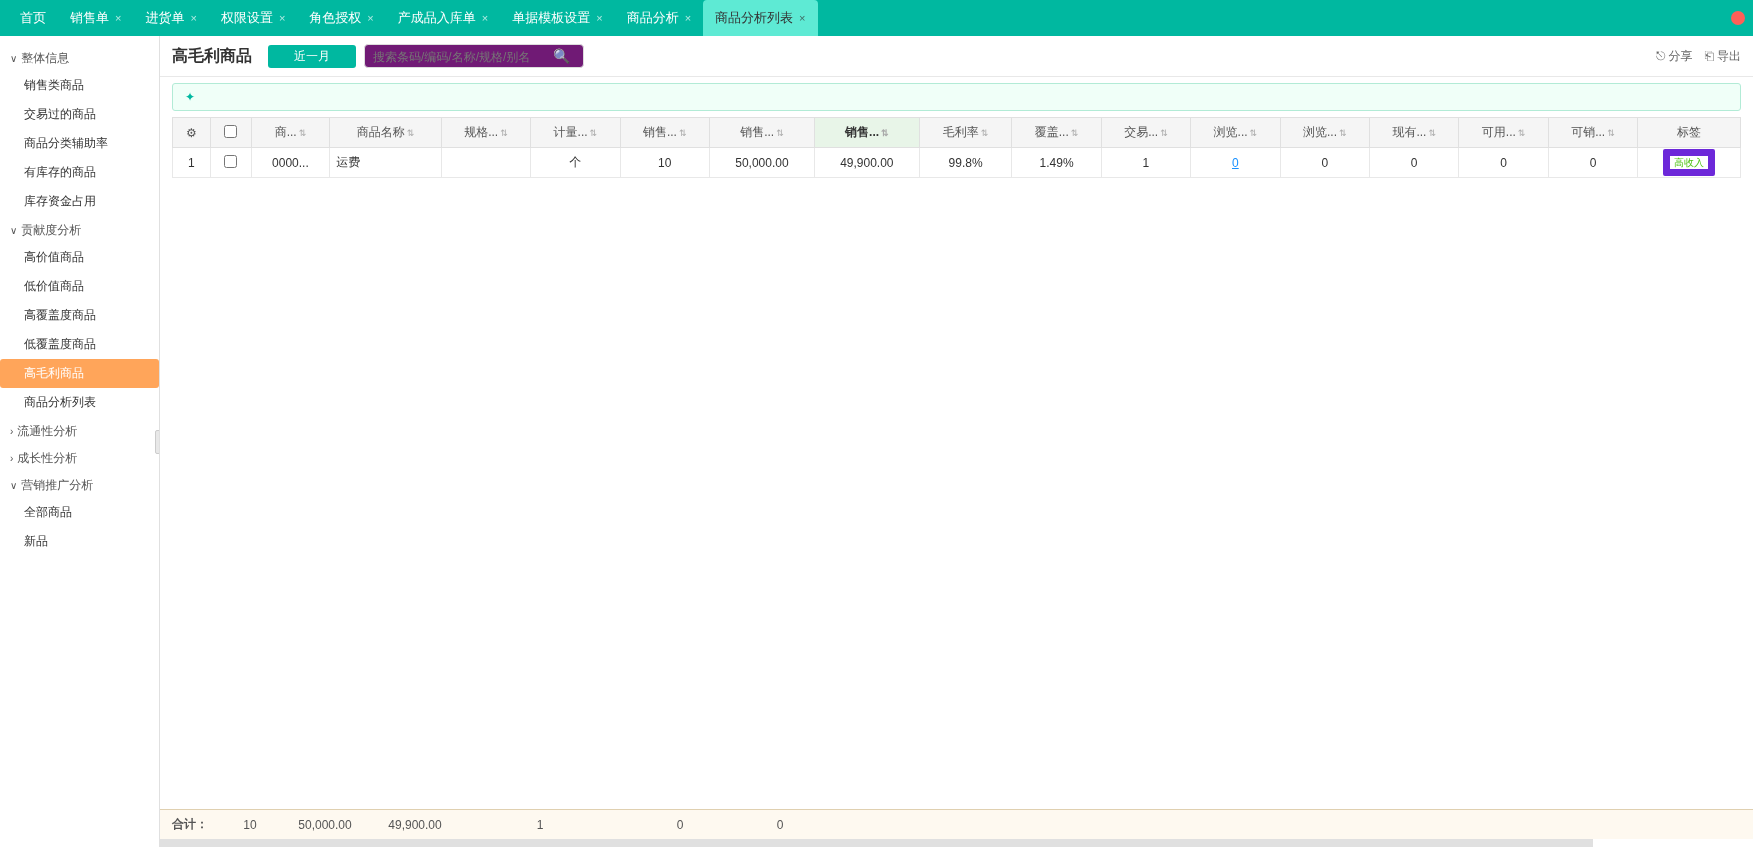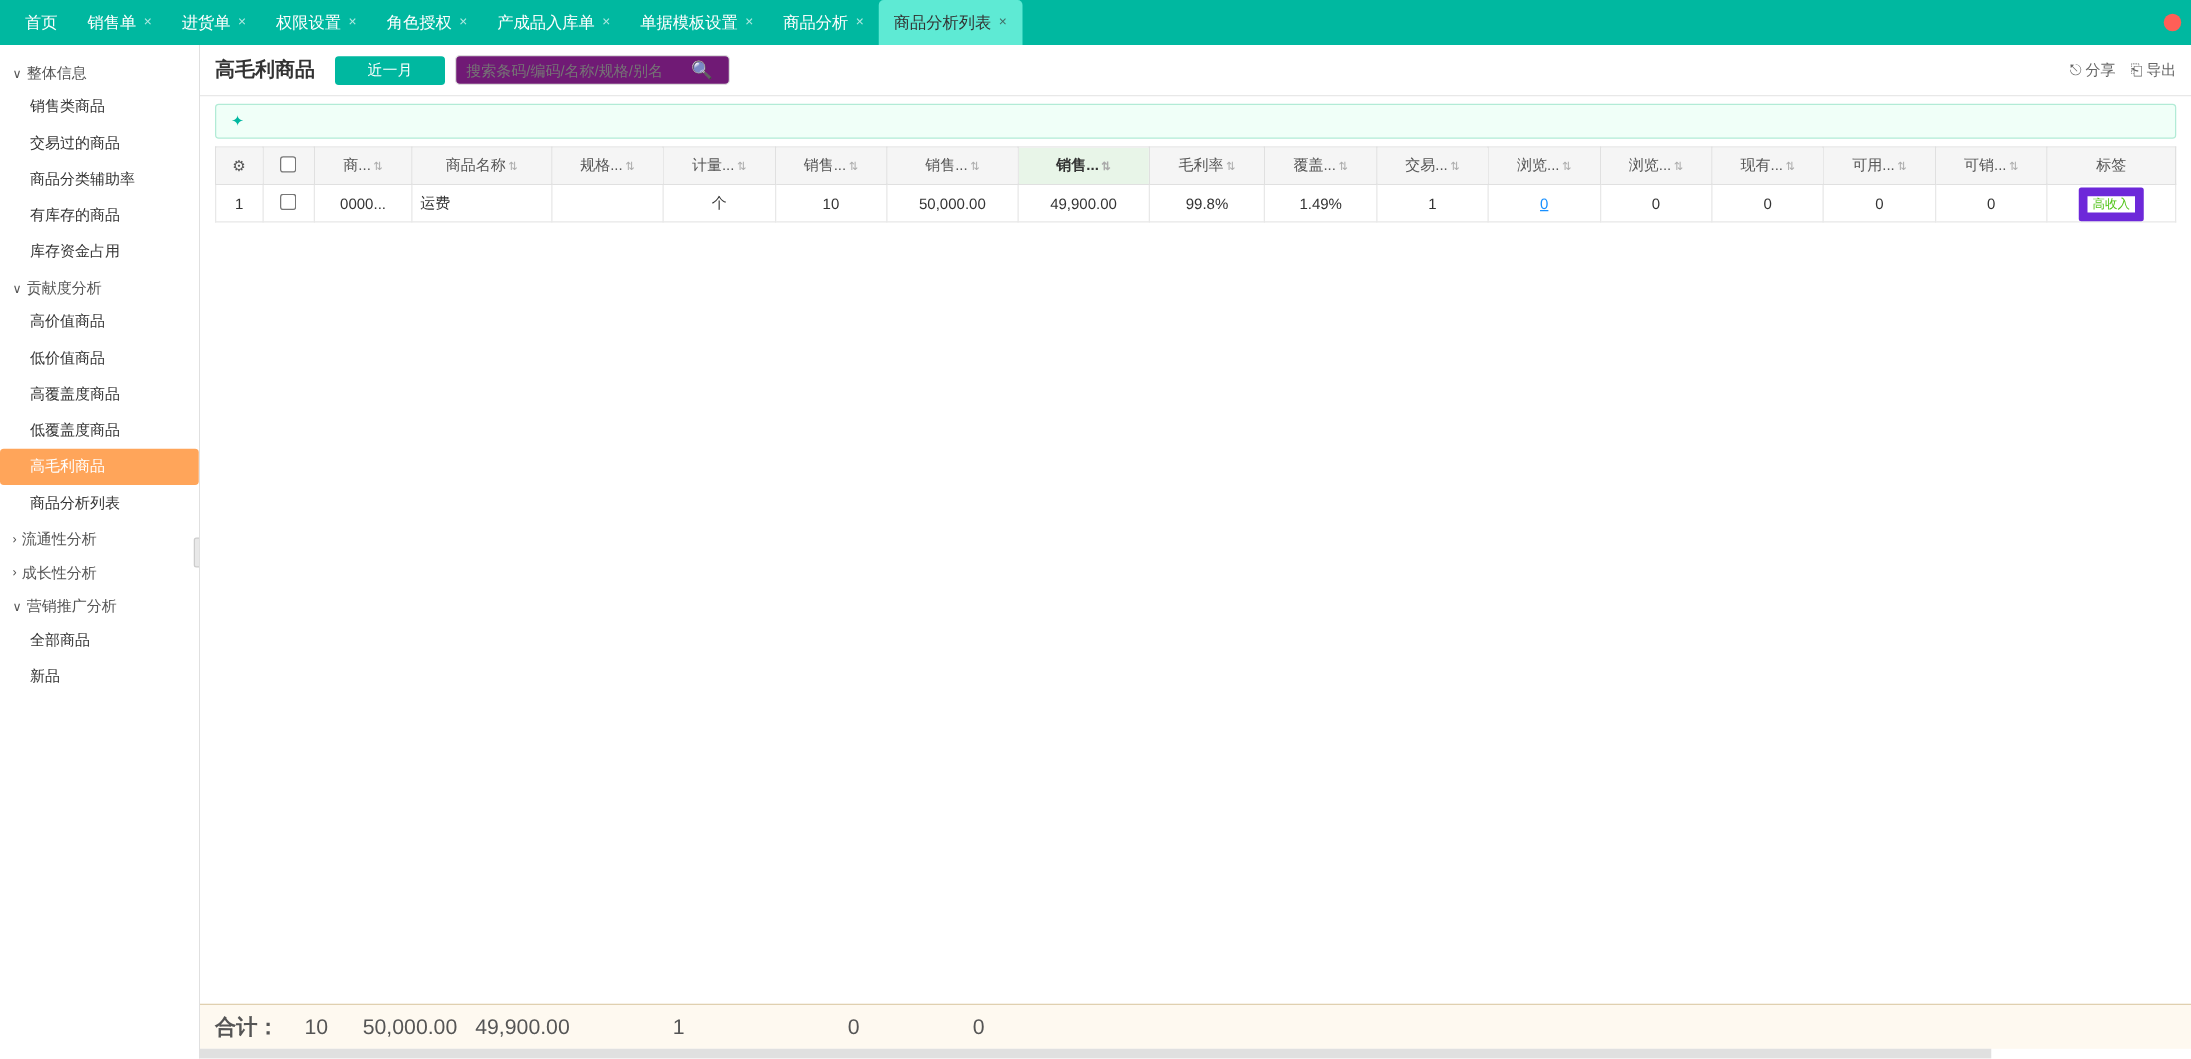--- a/index.html
+++ b/index.html
@@ -199,22 +199,23 @@
     .sort-icon { font-size: 9px; color: #aaa; }
     .link-cell { color: #1890ff; text-decoration: underline; cursor: pointer; }
 
     
     .footer-total {
       background: #fef9f0;
       border-top: 1px solid #e0d0b0;
       padding: 6px 12px;
       display: flex;
       align-items: center;
-      font-size: 17px;
+      font-size: 12px;
       color: #555;
+      gap: 12px;
     }
     .footer-total .total-label { font-weight: bold; }
     .footer-cells {
       display: flex;
       flex: 1;
     }
 
     
     .bottom-scrollbar {
       height: 8px;

